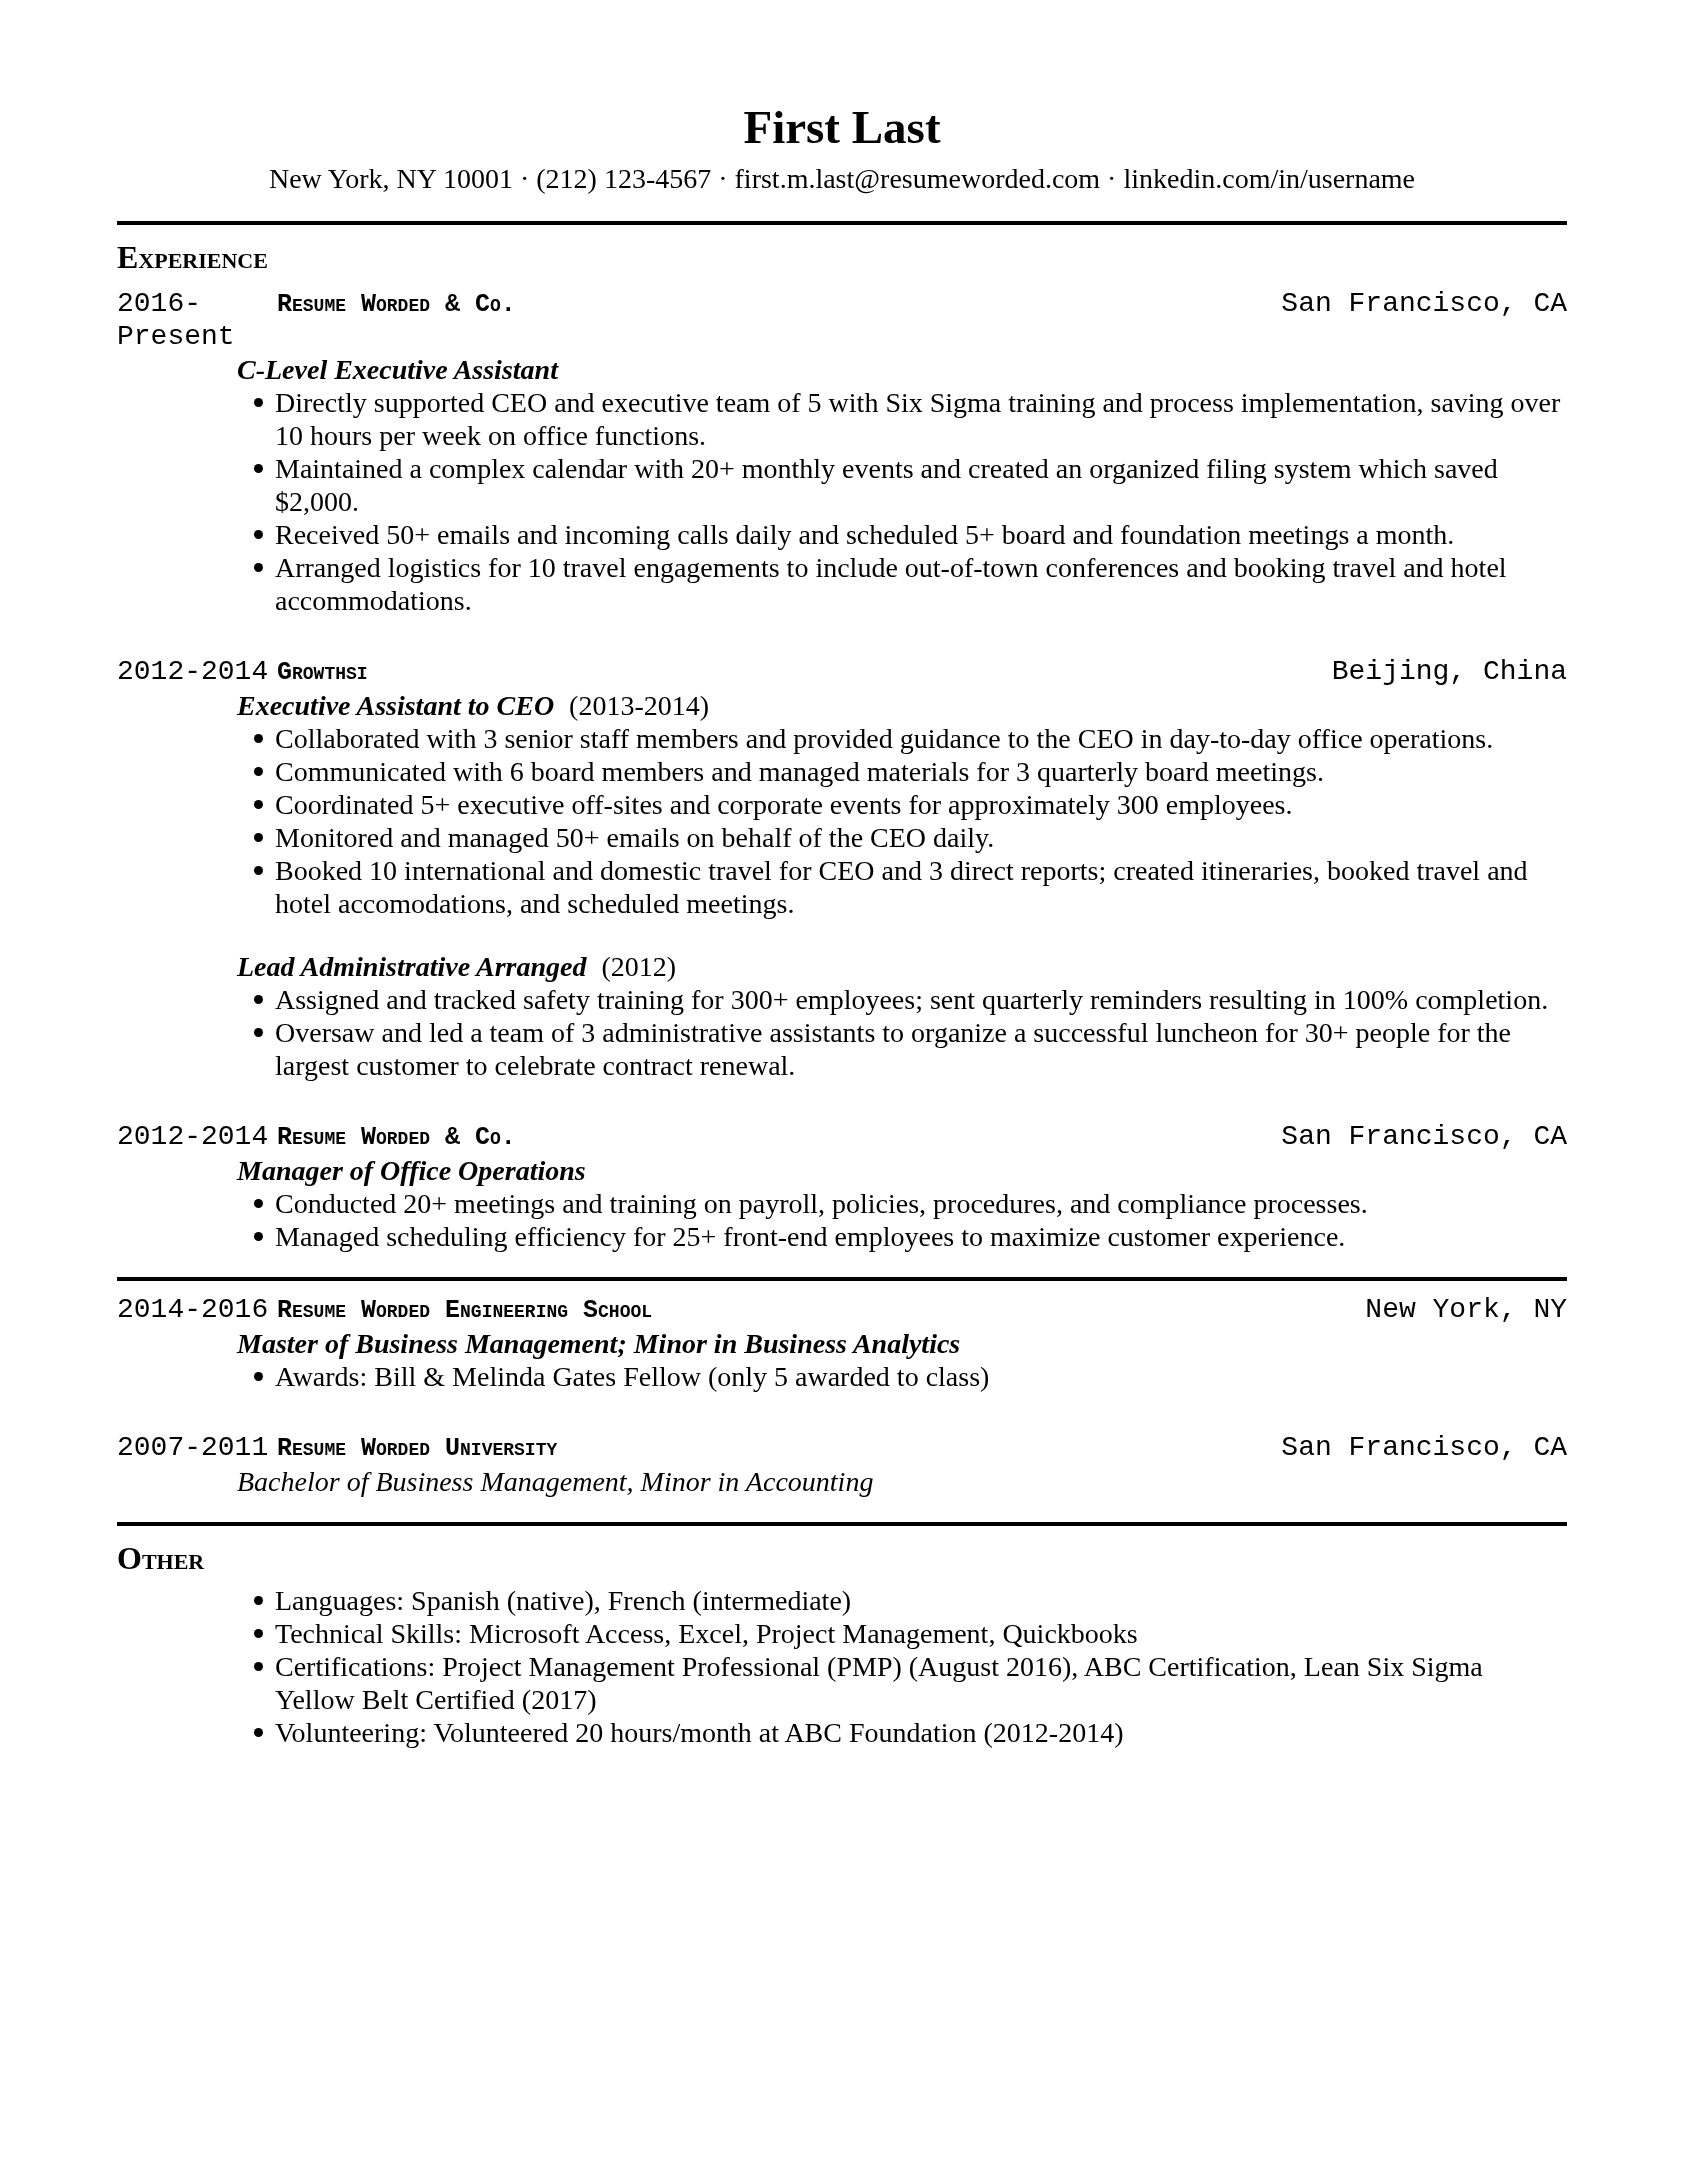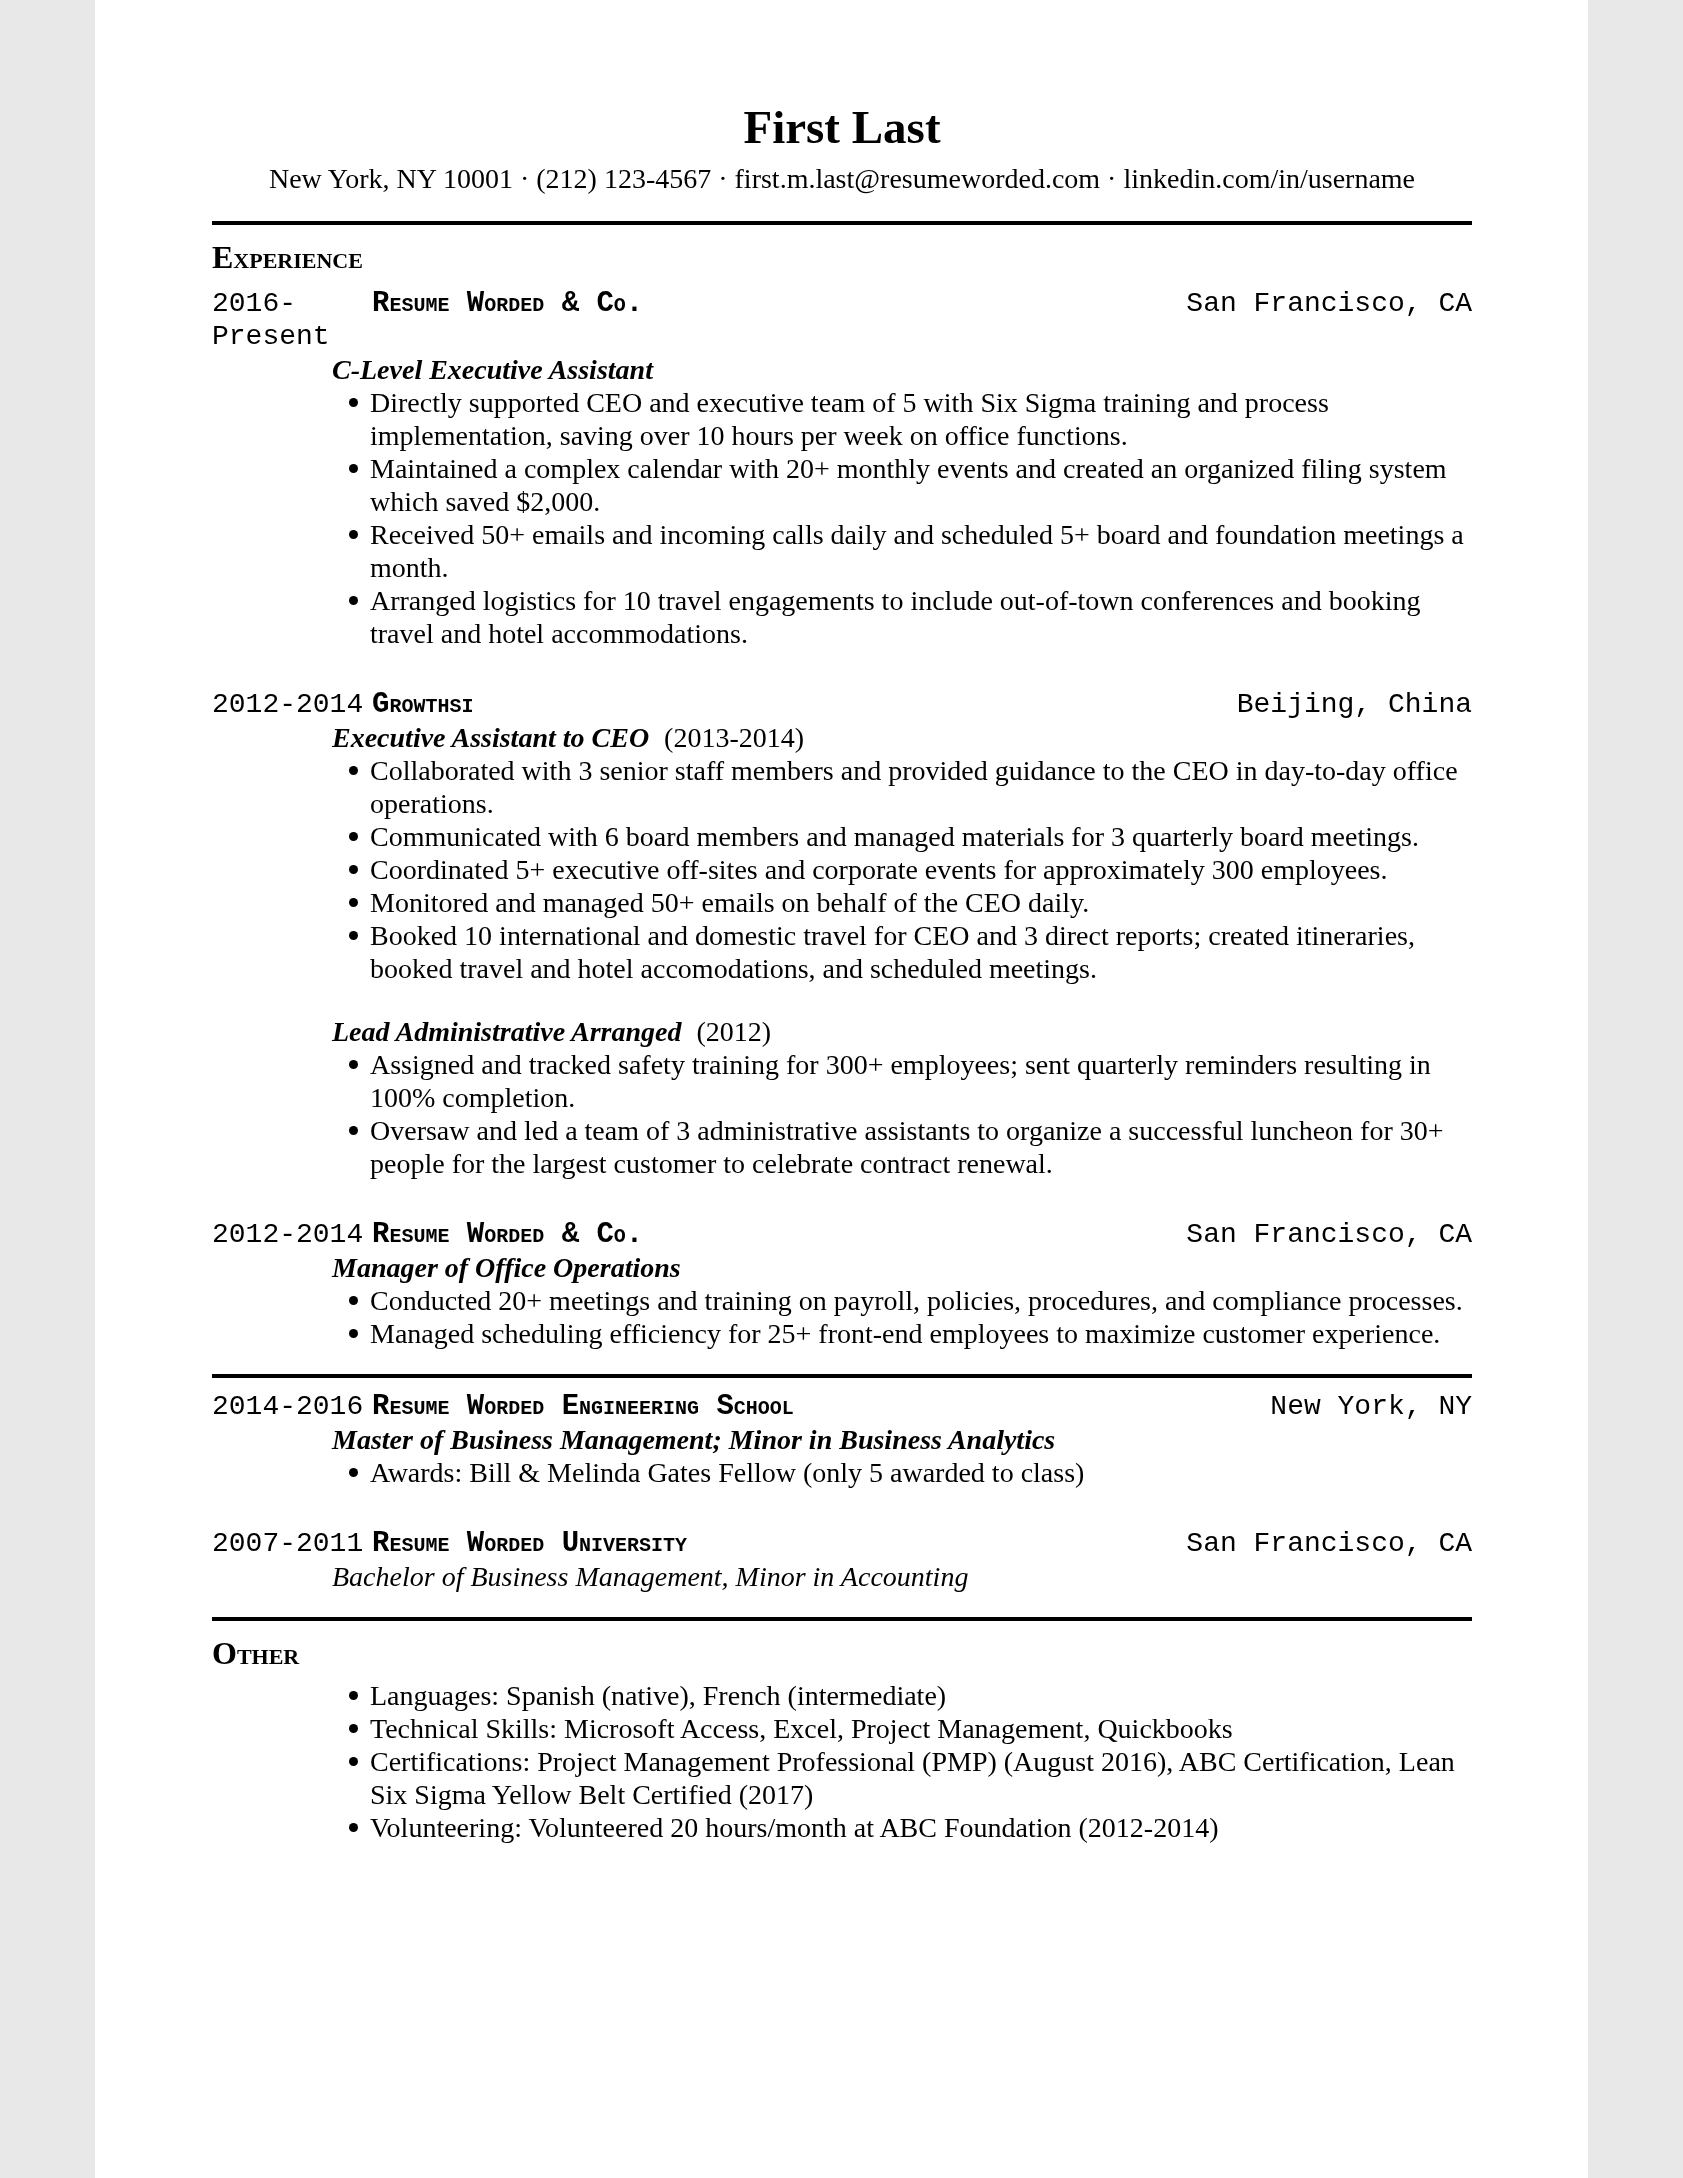--- a/index.html
+++ b/index.html
@@ -2,21 +2,21 @@
 <html><head>
 <meta charset="utf-8">
 <style>
   html, body {
     margin: 0;
     padding: 0;
     background: #e8e8e8;
   }
   .page {
     position: relative;
-    width: 1493px;
+    width: 1683px;
     height: 2178px;
     margin: 0 auto;
     background: #ffffff;
     color: #000000;
     font-family: "Liberation Serif", "DejaVu Serif", serif;
     font-size: 28px;
     line-height: 33px;
     padding: 101px 116px 0 117px;
     box-sizing: border-box;
     overflow: hidden;
@@ -61,21 +61,21 @@
   .entry-heading {
     display: grid;
     grid-template-columns: 160px 1fr auto;
     align-items: baseline;
     font-family: Liberation Mono, monospace;
   }
   .entry-dates { }
   .entry-company {
     font-weight: bold;
     font-variant: small-caps;
-    font-size: 29px;
+    font-size: 25px;
   }
   .entry-location { }
 
   .entry-body { margin-left: 120px; }
 
   .role + .role { margin-top: 30px; }
   .role-title {
     font-weight: bold;
     font-style: italic;
   }

